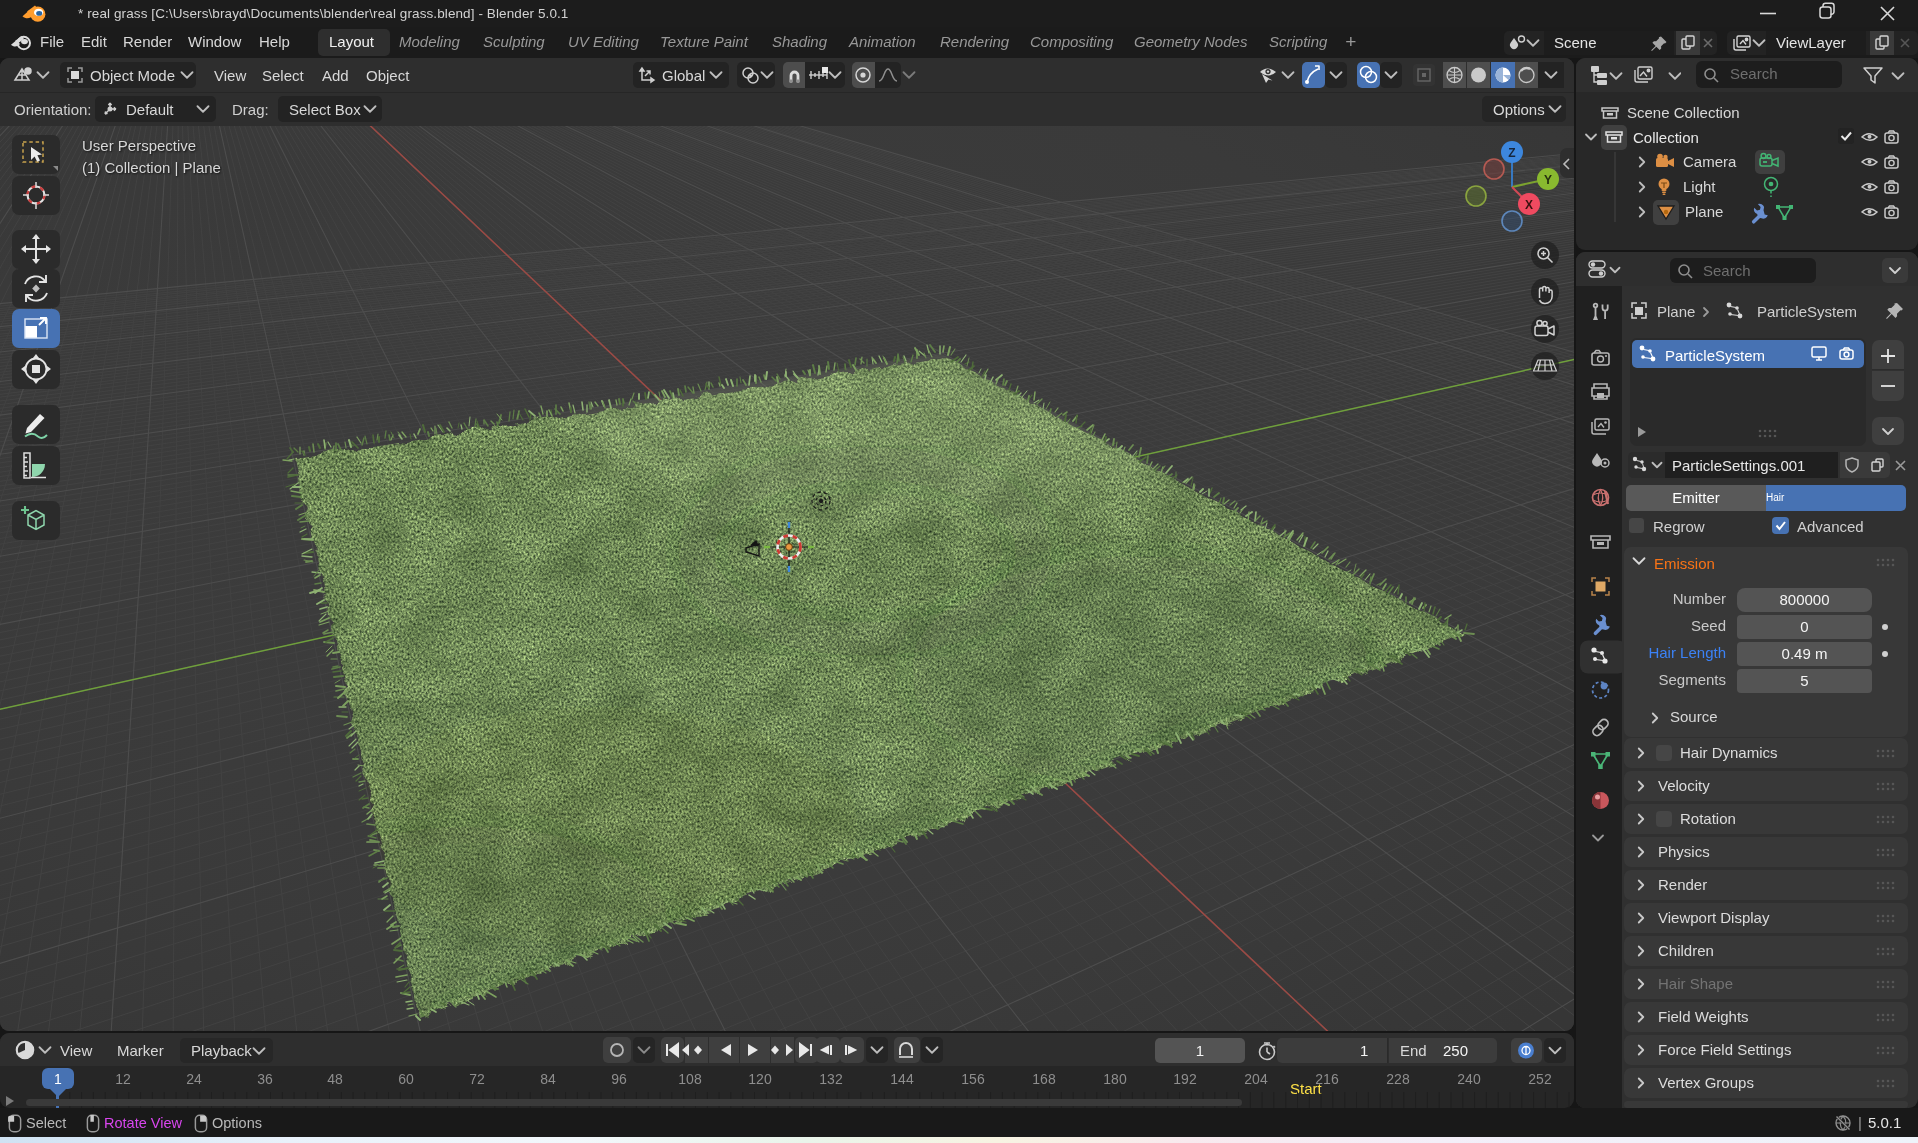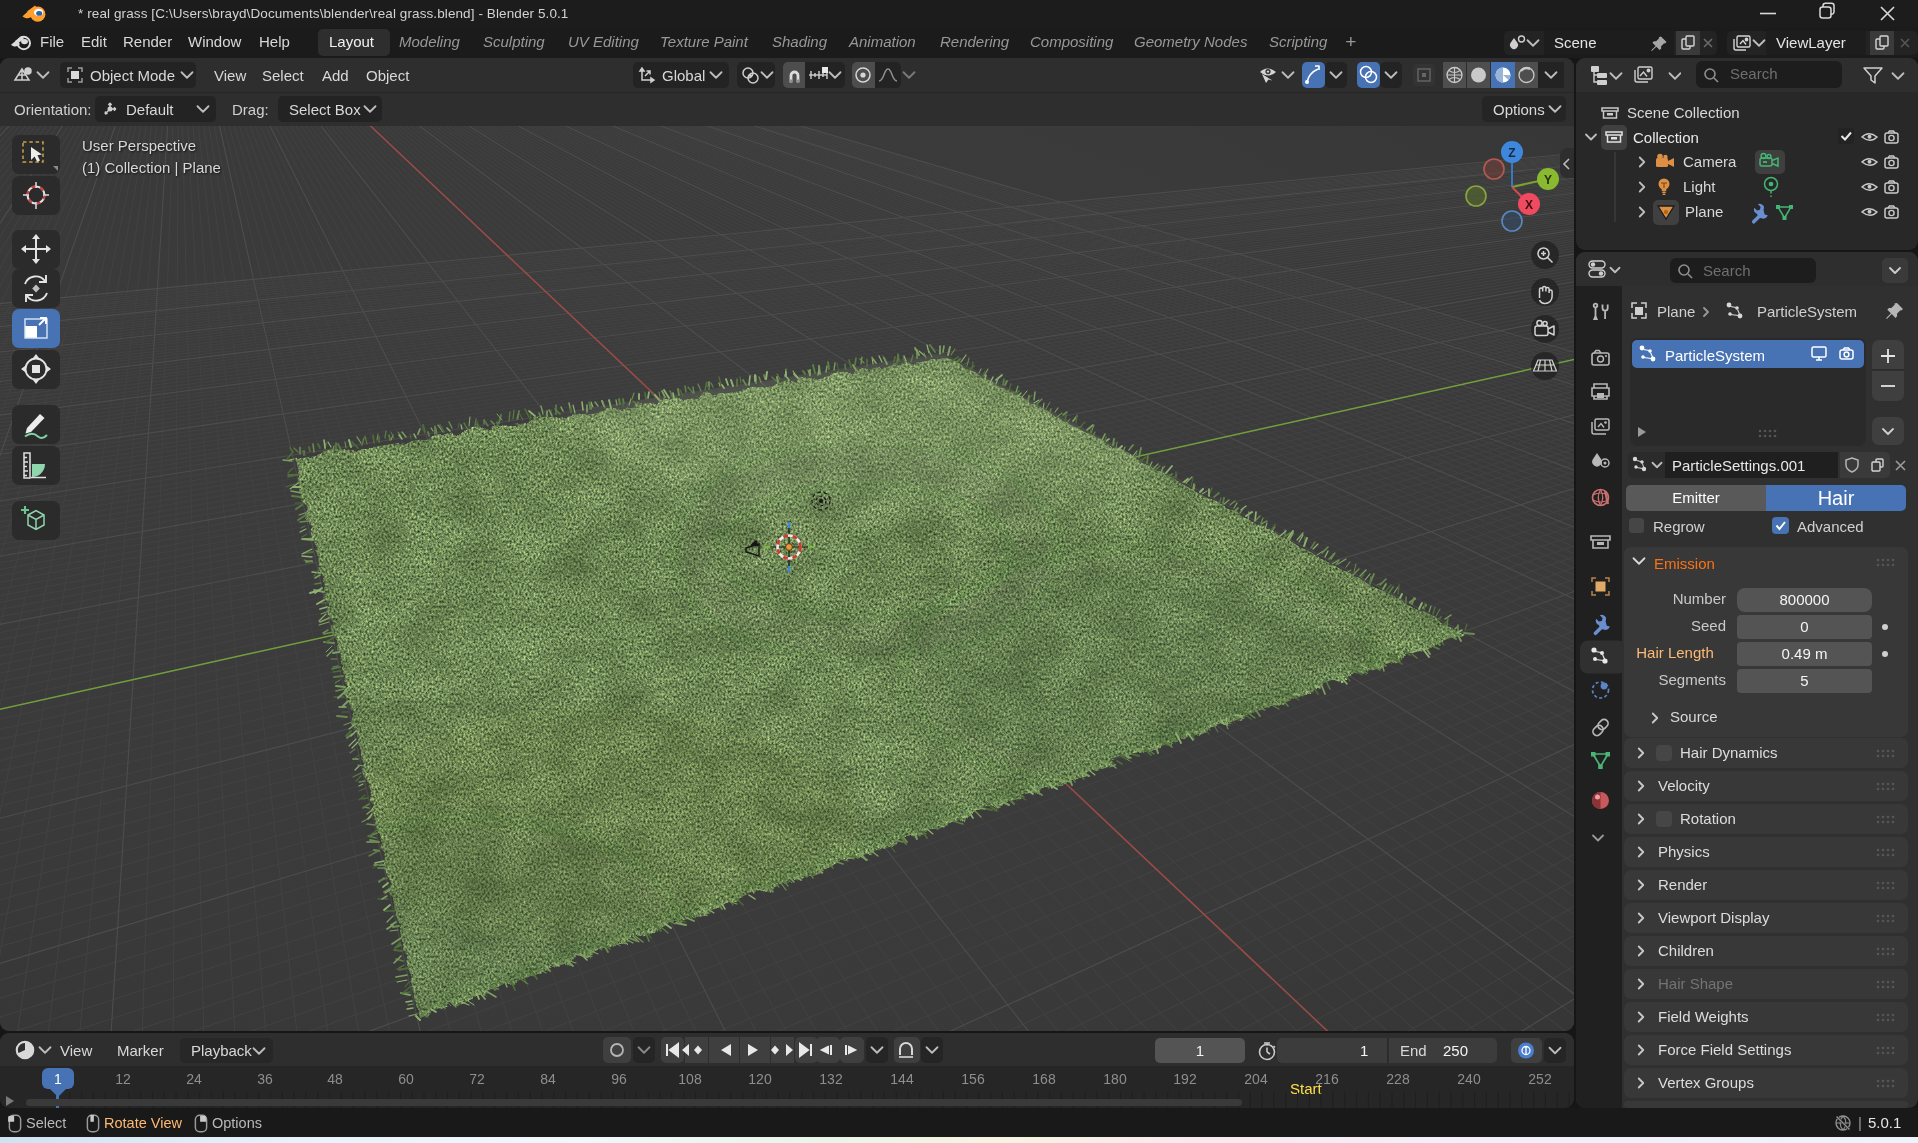--- a/index.html
+++ b/index.html
@@ -1927,21 +1927,21 @@
   </svg>
 <div class="abs" style="left:1865px;top:452px;width:25px;height:26px;background:#3a3a3a;border-radius:0 5px 5px 0"></div>
 <svg class="abs" style="left:1869px;top:456px" width="18" height="18" viewBox="0 0 18 18">
     <rect x="3" y="6" width="8" height="9" rx="1" fill="none" stroke="#d5d5d5" stroke-width="1.4"></rect>
     <path d="M7 6 V4 a1 1 0 0 1 1 -1 h5 a1 1 0 0 1 1 1 v6 a1 1 0 0 1 -1 1 h-2" fill="none" stroke="#d5d5d5" stroke-width="1.4"></path>
   </svg>
 <svg class="abs" style="left:1893px;top:458px" width="16" height="16">
     <path d="M3 3 l9 9 M12 3 l-9 9" stroke="#9a9a9a" stroke-width="1.6"></path>
   </svg>
 <div class="abs" style="left:1626px;top:485px;width:140px;height:26px;background:#595959;border-radius:5px 0 0 5px;color:#fff;font-size:15px;text-align:center;line-height:26px">Emitter</div>
-<div class="abs" style="left:1766px;top:485px;width:140px;height:26px;background:#4772b3;border-radius:0 5px 5px 0;color:#fff;font-size:20px;text-align:center;line-height:26px">Hair</div>
+<div class="abs" style="left:1766px;top:485px;width:140px;height:26px;background:#4772b3;border-radius:0 5px 5px 0;color:#fff;font-size:10px;line-height:26px">Hair</div>
 <div class="abs" style="left:1628px;top:517px;width:17px;height:17px;background:#464646;border:1px solid #303030;border-radius:4px"></div>
 <div class="abs txt" style="left:1653px;top:518px;color:#d0d0d0">Regrow</div>
 <div class="abs" style="left:1772px;top:517px;width:17px;height:17px;background:#4772b3;border-radius:4px"></div>
 <svg class="abs" style="left:1774px;top:519px" width="14" height="13">
     <path d="M2.5 6.5 l3 3.5 5.5 -7" stroke="#fff" stroke-width="2" fill="none"></path>
   </svg>
 <div class="abs txt" style="left:1797px;top:518px;color:#d0d0d0">Advanced</div>
 <div class="abs" style="left:1624px;top:547px;width:284px;height:190px;background:#383838;border-radius:7px"></div>
 <svg class="abs" style="left:1632px;top:556px" width="16" height="14">
     <path d="M1.5 2.25 l5.5 5.5 l5.5 -5.5" fill="none" stroke="#d8d8d8" stroke-width="1.8" stroke-linecap="round" stroke-linejoin="round"></path>
@@ -1955,21 +1955,21 @@
     <circle cx="6" cy="7" r="1.3" fill="#565656"></circle>
     <circle cx="11" cy="7" r="1.3" fill="#565656"></circle>
     <circle cx="16" cy="7" r="1.3" fill="#565656"></circle>
     <circle cx="21" cy="7" r="1.3" fill="#565656"></circle>
   </svg>
 <div class="abs txt" style="left:1624px;top:590px;width:102px;text-align:right;color:#c9c9c9">Number</div>
 <div class="abs" style="left:1737px;top:588px;width:135px;height:24px;background:#545454;border-radius:8px;color:#f4f4f4;font-size:15px;text-align:center;line-height:24px">800000</div>
 <div class="abs txt" style="left:1624px;top:617px;width:102px;text-align:right;color:#c9c9c9">Seed</div>
 <div class="abs" style="left:1737px;top:615px;width:135px;height:24px;background:#545454;border-radius:4px;color:#f4f4f4;font-size:15px;text-align:center;line-height:24px">0</div>
 <div class="abs" style="left:1882px;top:624px;width:6px;height:6px;background:#cfcfcf;border-radius:3px"></div>
-<div class="abs txt" style="left:1624px;top:644px;width:102px;text-align:center;color:#fdba74">Hair Length</div>
+<div class="abs txt" style="left:1624px;top:644px;width:102px;text-align:right;color:#3b82f6">Hair Length</div>
 <div class="abs" style="left:1737px;top:642px;width:135px;height:24px;background:#545454;border-radius:4px;color:#f4f4f4;font-size:15px;text-align:center;line-height:24px">0.49 m</div>
 <div class="abs" style="left:1882px;top:651px;width:6px;height:6px;background:#cfcfcf;border-radius:3px"></div>
 <div class="abs txt" style="left:1624px;top:671px;width:102px;text-align:right;color:#c9c9c9">Segments</div>
 <div class="abs" style="left:1737px;top:669px;width:135px;height:24px;background:#545454;border-radius:4px;color:#f4f4f4;font-size:15px;text-align:center;line-height:24px">5</div>
 <svg class="abs" style="left:1650px;top:711px" width="14" height="14">
     <path d="M2.75 2.5 l4.5 4.5 l-4.5 4.5" fill="none" stroke="#c9c9c9" stroke-width="1.8" stroke-linecap="round" stroke-linejoin="round"></path>
   </svg>
 <div class="abs txt" style="left:1670px;top:708px;color:#d8d8d8">Source</div>
 <div class="abs" style="left:1624px;top:738px;width:284px;height:30px;background:#383838;border-radius:7px"></div>
 <svg class="abs" style="left:1636px;top:746px" width="14" height="14">
@@ -2142,21 +2142,21 @@
 <div class="abs" style="left:0;top:1108px;width:1918px;height:29px;background:#191919"></div>
 <svg class="abs" style="left:8px;top:1114px" width="14" height="19" viewBox="0 0 16 22">
     <rect x="1.5" y="1.5" width="13" height="19" rx="5" fill="none" stroke="#9a9a9a" stroke-width="1.7"></rect>
     <path d="M2 2 h5 v7 h-7 v-5 a2 2 0 0 1 2 -2" fill="#c9c9c9"></path>
   </svg>
 <div class="abs txt" style="left:26px;top:1115px;color:#b9b9b9;font-size:14.5px">Select</div>
 <svg class="abs" style="left:86px;top:1114px" width="14" height="19" viewBox="0 0 16 22">
     <rect x="1.5" y="1.5" width="13" height="19" rx="5" fill="none" stroke="#9a9a9a" stroke-width="1.7"></rect>
     <path d="M5 1 h4 v8 h-4 z" fill="#c9c9c9"></path>
   </svg>
-<div class="abs txt" style="left:104px;top:1115px;color:#fdba74;font-size:14.5px">Rotate View</div>
+<div class="abs txt" style="left:104px;top:1115px;color:#d946ef;font-size:14.5px">Rotate View</div>
 <svg class="abs" style="left:194px;top:1114px" width="14" height="19" viewBox="0 0 16 22">
     <rect x="1.5" y="1.5" width="13" height="19" rx="5" fill="none" stroke="#9a9a9a" stroke-width="1.7"></rect>
     <path d="M8 2 h-1 v7 h7 v-5 a2 2 0 0 0 -2 -2" fill="#c9c9c9"></path>
   </svg>
 <div class="abs txt" style="left:212px;top:1115px;color:#b9b9b9;font-size:14.5px">Options</div>
 <svg class="abs" style="left:1833px;top:1114px" width="20" height="18" viewBox="0 0 20 18">
 <circle cx="10" cy="9" r="7" fill="none" stroke="#8f8f8f" stroke-width="1.4"></circle>
 <path d="M3 9 h14 M10 2 a10 10 0 0 1 0 14 M10 2 a10 10 0 0 0 0 14" fill="none" stroke="#8f8f8f" stroke-width="1.2"></path>
 <path d="M3 2 l14 14" stroke="#191919" stroke-width="2.4"></path>
     <path d="M3.5 2.5 l13 13" stroke="#8f8f8f" stroke-width="1.4"></path>

